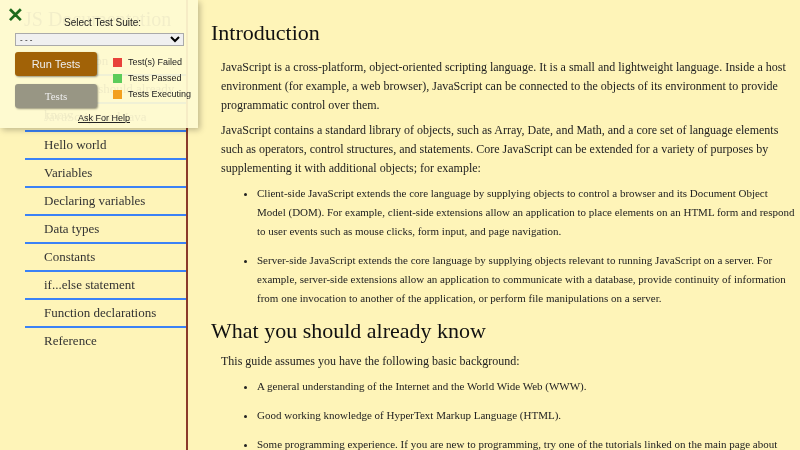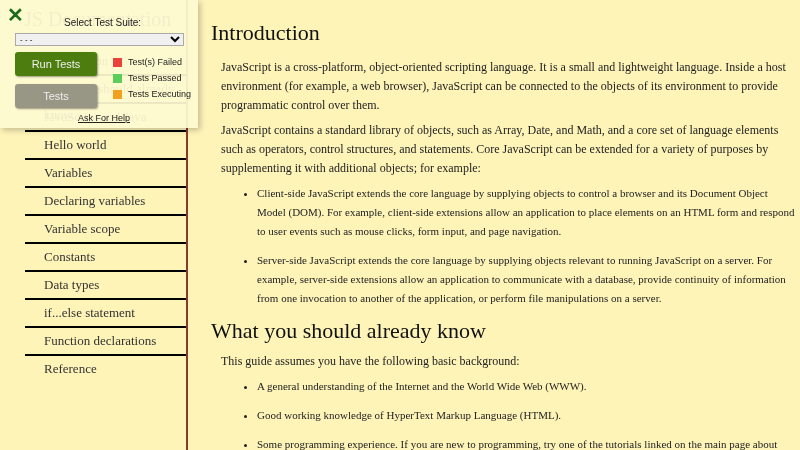--- a/index.html
+++ b/index.html
@@ -12,62 +12,61 @@
   #navbar {
     position:absolute; left:0; top:0; width:186px; height:450px;
     border-right:2px solid #8b3a2a;
     background:#fef4b8;
   }
   #navbar header {
     font-size:20px; color:#555; padding:8px 0 0 24px; height:40px;
   }
   #navbar ul { list-style:none; margin:0; padding:0; }
   #navbar li {
-    margin-left:25px; border-top:2px solid #000000;
+    margin-left:25px; border-top:2px solid #3b82f6;
     height:26px; padding:0 0 0 19px; line-height:26px; font-size:13px; color:#333;
   }
   #navbar li:first-child { border-top:none; }
   #main {
     position:absolute; left:211px; top:0; right:0; height:450px; overflow:hidden;
   }
   h2 { font-weight:normal; font-size:22px; margin:0; color:#111; }
   p { font-size:12px; line-height:19px; margin:0 14px 0 10px; }
   ul.b { margin:0; padding:0 3px 0 46px; font-size:11px; line-height:19px; }
   ul.b li { margin-bottom:10px; }
   #overlay {
     position:absolute; left:0; top:0; width:198px; height:128px;
     background:rgba(254,250,210,0.93);
     box-shadow:2px 2px 6px rgba(0,0,0,0.25);
     font-family:"Liberation Sans", sans-serif;
   }
   .close { position:absolute; left:7px; top:3px; color:#1d6b1d; font-size:20px; font-weight:bold; cursor:pointer; }
   .suite-label { position:absolute; left:64px; top:17px; font-size:10px; color:#222; }
   .suite-select { position:absolute; left:15px; top:33px; width:169px; height:13px; font-size:8px; padding:0; border:1px solid #aaa; background:#f0f0f0; }
   .btn { position:absolute; left:15px; width:82px; height:24px; border-radius:3px; color:#eee; font-size:11px; text-align:center; line-height:24px; box-shadow:1px 1px 2px rgba(0,0,0,0.4); cursor:pointer; }
-  .run { top:52px; background:#4d7c0f; }
-  .tests { top:84px; background:#989684; }
+  .run { top:52px; background:#a16207; }
+  .tests { top:84px; background:#989684;font-family:Liberation Serif, serif; }
   .legend { position:absolute; left:113px; font-size:9px; color:#222; }
   .legend .sw { display:inline-block; width:9px; height:9px; vertical-align:middle; margin-right:6px; }
   .help { position:absolute; left:78px; top:113px; font-size:9px; color:#222; text-decoration:underline; cursor:pointer;text-align:center; }
 </style>
 </head>
 <body>
 
 <nav id="navbar">
   <header>JS Documentation</header>
   <ul>
     <li>Introduction</li>
     <li>What you should already know</li>
     <li>JavaScript and Java</li>
     <li>Hello world</li>
     <li>Variables</li>
     <li>Declaring variables</li>
-    <li>Variable scope</li>
+    <li>Data types</li>
     <li>Constants</li>
-    <li>Data types</li>
     <li>if...else statement</li>
     <li>Function declarations</li>
     <li>Reference</li>
   </ul>
 </nav>
 
 <main id="main">
   <section>
     <h2 style="margin-top:20px;margin-bottom:12px;">Introduction</h2>
     <p style="margin-bottom:6px;">JavaScript is a cross-platform, object-oriented scripting language. It is a small and lightweight language. Inside a host environment (for example, a web browser), JavaScript can be connected to the objects of its environment to provide programmatic control over them.</p>

